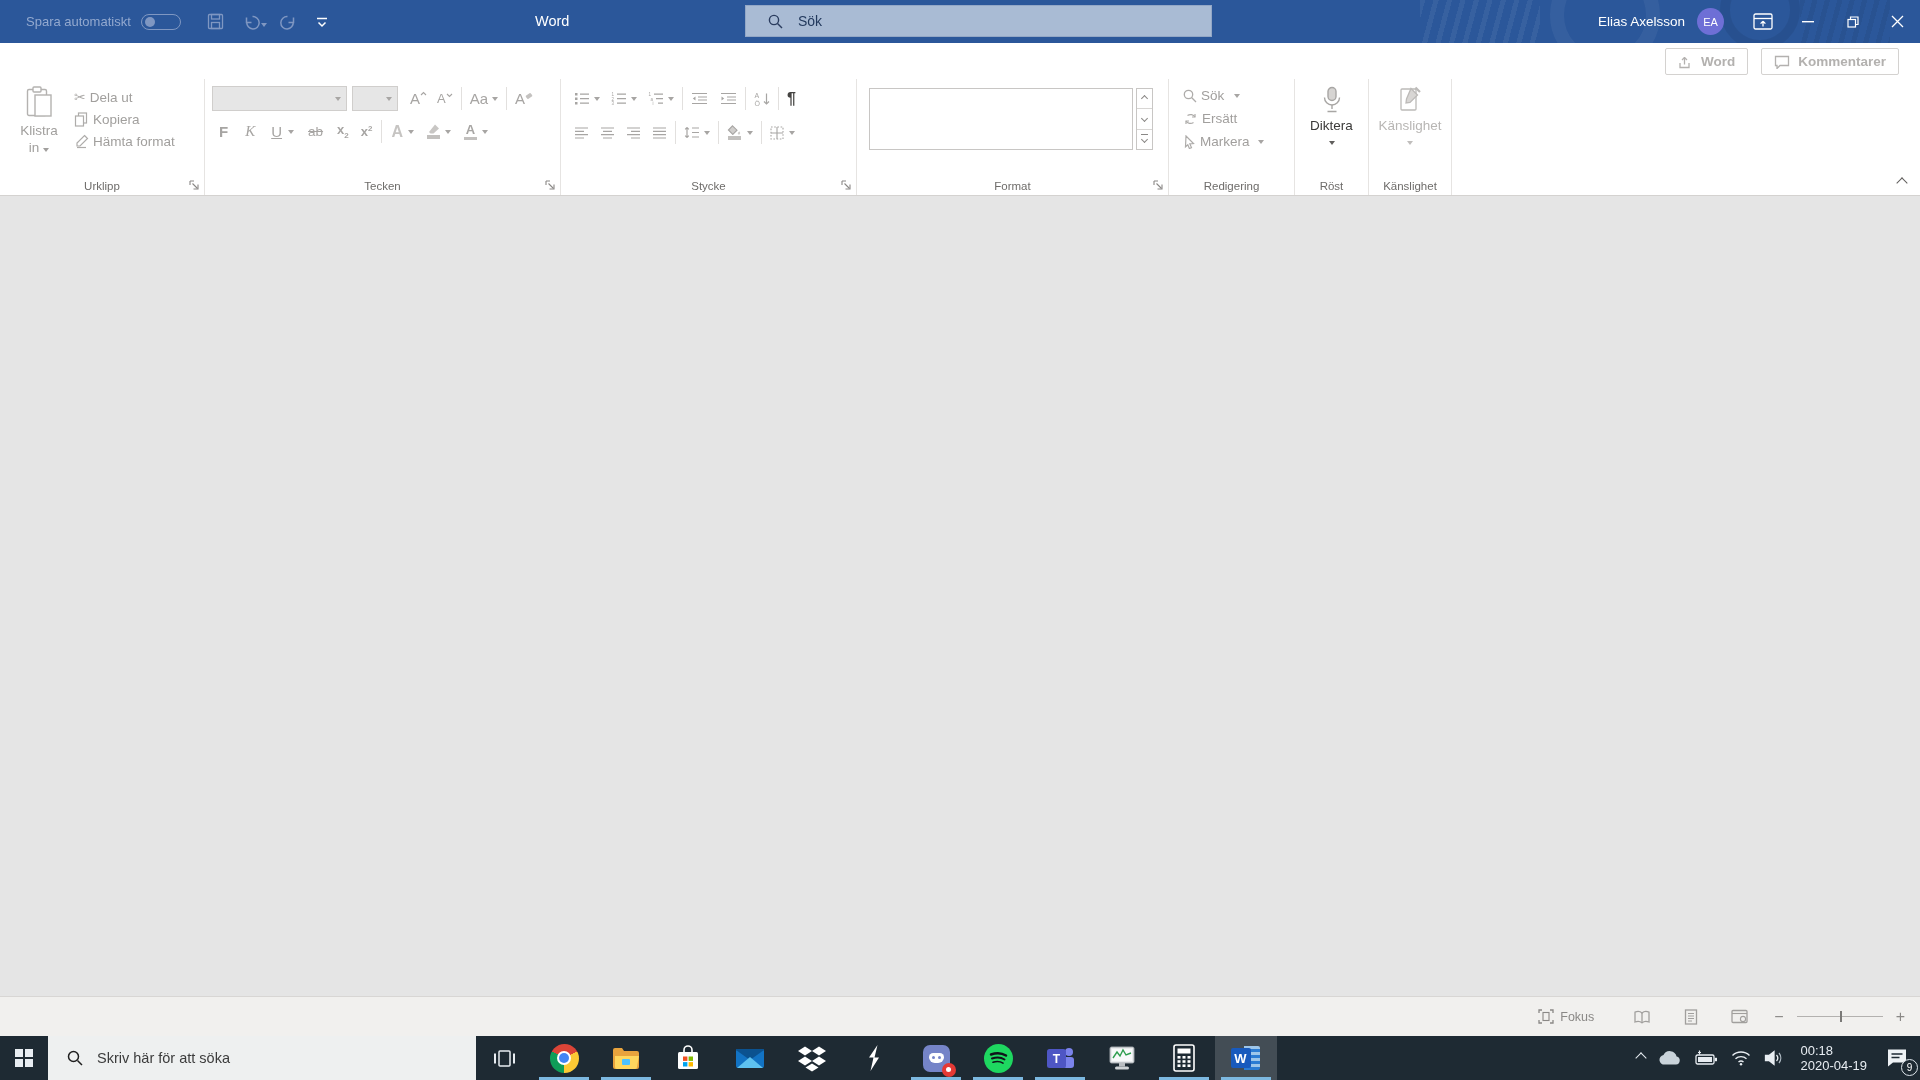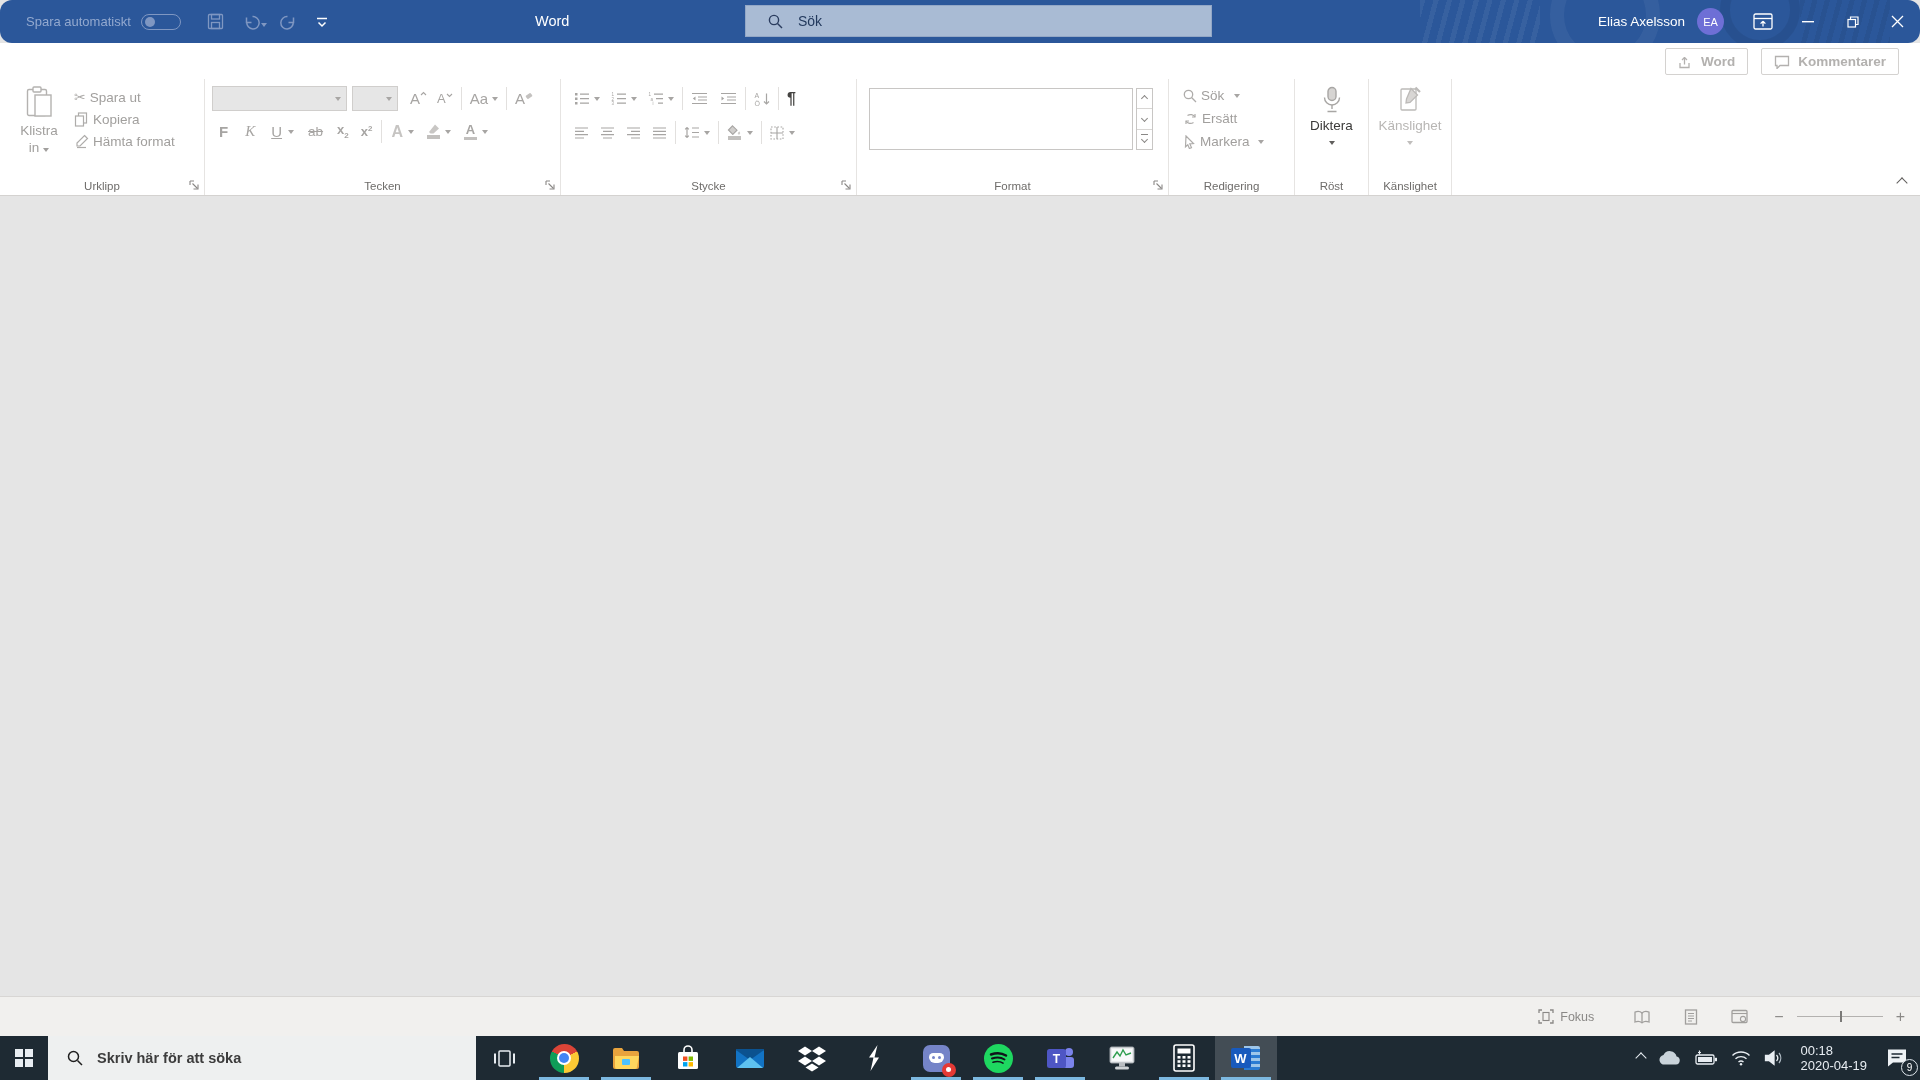--- a/index.html
+++ b/index.html
@@ -1,21 +1,21 @@
 <!DOCTYPE html>
 <html><head>
 <meta charset="utf-8">
 <style>
   * { margin:0; padding:0; box-sizing:border-box; }
   html,body { width:1920px; height:1080px; overflow:hidden; }
   body { font-family:"Liberation Sans", sans-serif; }
   .screen { width:1920px; height:1080px; display:flex; flex-direction:column; background:#e5e5e5; }
 
   
-  .titlebar { position:relative; height:43px; background:#2b579a; color:#fff; flex:none; overflow:hidden;border-radius:12px; }
+  .titlebar { position:relative; height:43px; background:#2b579a; color:#fff; flex:none; overflow:hidden; }
   .tb-deco { position:absolute; right:0; top:0; width:700px; height:43px; pointer-events:none; }
   .tb-deco .c1 { position:absolute; right:260px; top:-40px; width:110px; height:110px; border-radius:50%; border:14px solid rgba(255,255,255,.05); }
   .tb-deco .c2 { position:absolute; right:120px; top:-30px; width:80px; height:80px; border-radius:50%; border:10px solid rgba(0,0,0,.07); }
   .tb-deco .s1 { position:absolute; right:380px; top:0; width:120px; height:43px; background:repeating-linear-gradient(105deg, rgba(255,255,255,.06) 0 5px, transparent 5px 13px); }
   .tb-deco .s2 { position:absolute; right:30px; top:0; width:90px; height:43px; background:repeating-linear-gradient(105deg, rgba(0,0,0,.06) 0 5px, transparent 5px 12px); }
   .tb-left { position:absolute; left:26px; top:0; height:43px; display:flex; align-items:center; }
   .autosave-label { font-size:13px; color:#93a9cf; margin-right:10px; }
   .toggle { width:40px; height:16px; border:1px solid #7f97c2; border-radius:9px; position:relative; display:inline-block; }
   .toggle .knob { position:absolute; left:3px; top:2px; width:10px; height:10px; border-radius:50%; background:#7f97c2; }
   .qat-btn { display:flex; align-items:center; justify-content:center; width:26px; height:43px; color:#7f97c2; }
@@ -84,21 +84,21 @@
   .zoom-thumb { position:absolute; left:50%; top:-5px; width:2px; height:11px; background:#7a7977; }
   .zoom-plus { font-size:16px; margin-right:15px; }
 
   
   .taskbar { height:44px; background:#1e2a33; flex:none; display:flex; color:#e8edf2; }
   .tk-start { width:48px; display:flex; align-items:center; justify-content:center; }
   .win-logo { display:grid; grid-template-columns:8px 8px; grid-template-rows:8px 8px; gap:1.5px; }
   .win-logo i { background:#e8edf2; }
   .tk-search { width:428px; background:#eef0f0; color:#3c3c3c; display:flex; align-items:center; font-size:14.5px; }
   .tk-search svg { margin-left:19px; }
-  .tk-search span { margin-left:14px;font-weight:bold; }
+  .tk-search span { margin-left:14px; }
   .tk-taskview { width:57px; display:flex; align-items:center; justify-content:center; }
   .apps { display:flex; }
   .app { width:62px; position:relative; display:flex; align-items:center; justify-content:center; }
   .app.running::after { content:""; position:absolute; left:6px; right:6px; bottom:0; height:3.5px; background:#7cb8e0; }
   .app.active { background:rgba(255,255,255,.17); }
   .tray { margin-left:auto; display:flex; align-items:center; gap:13px; padding-right:10px; }
   .clock { font-size:13px; line-height:15.5px; margin:0 4px; }
   .ac-wrap { position:relative; width:26px; height:24px; display:flex; align-items:center; justify-content:center; }
   .badge { position:absolute; right:-8px; bottom:-6px; width:17px; height:17px; border-radius:50%; background:#1e2a33; border:1px solid #dfe6ec; color:#fff; font-size:10px; display:flex; align-items:center; justify-content:center; }
 
@@ -225,21 +225,21 @@
             <rect x="1.5" y="3.5" width="19" height="26" rx="1.5"></rect>
             <rect x="7" y="1" width="8" height="5" rx="1" fill="#fff"></rect>
             <rect x="9" y="9" width="16" height="21" fill="#fff"></rect>
           </svg>
         <div><span>Klistra</span><br>
         <span>in</span> <span class="chev" style="color:#a19f9d"></span></div>
       </div>
       <div style="position:absolute;left:74px;top:10px;display:flex;flex-direction:column;gap:7px">
         <div class="small-btn">
           <span class="icon-gray" style="font-size:14px">✂</span>
-          <span>Spara ut</span>
+          <span>Dela ut</span>
         </div>
         <div class="small-btn">
           <svg class="icon-gray" width="15" height="15" viewBox="0 0 15 15" fill="none" stroke="currentColor" stroke-width="1.2">
               <rect x="4.5" y="1" width="8" height="10"></rect>
               <rect x="1.5" y="4" width="8" height="10" fill="#fff"></rect>
             </svg>
           <span>Kopiera</span>
         </div>
         <div class="small-btn">
           <svg class="icon-gray" width="15" height="15" viewBox="0 0 15 15" fill="none" stroke="currentColor" stroke-width="1.2">

